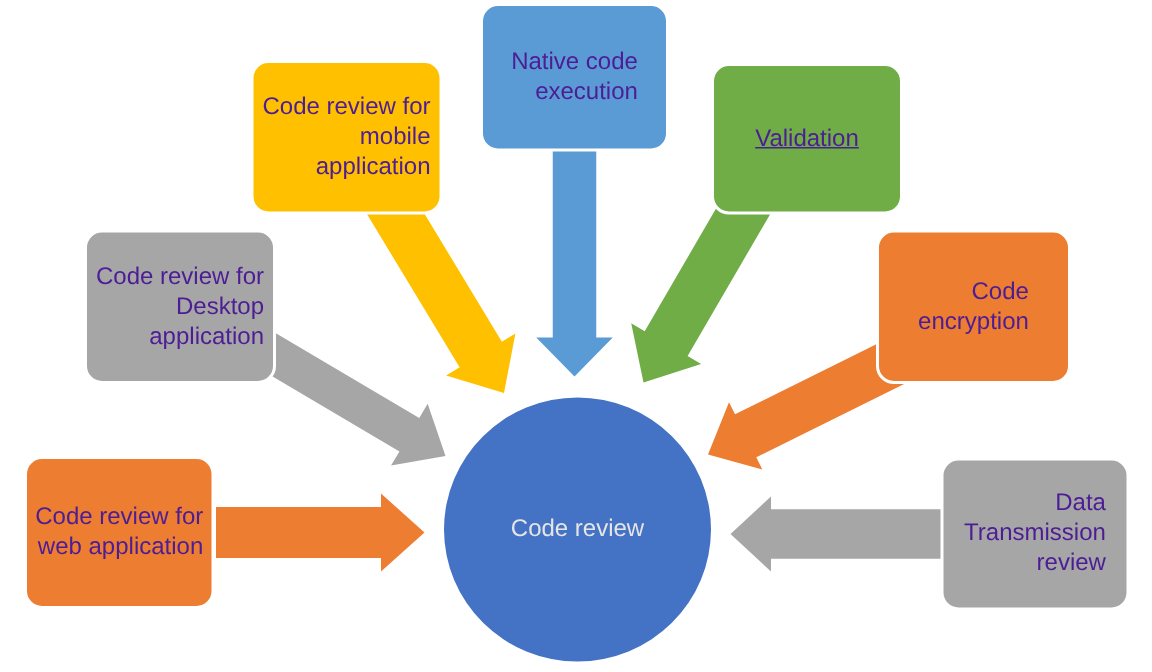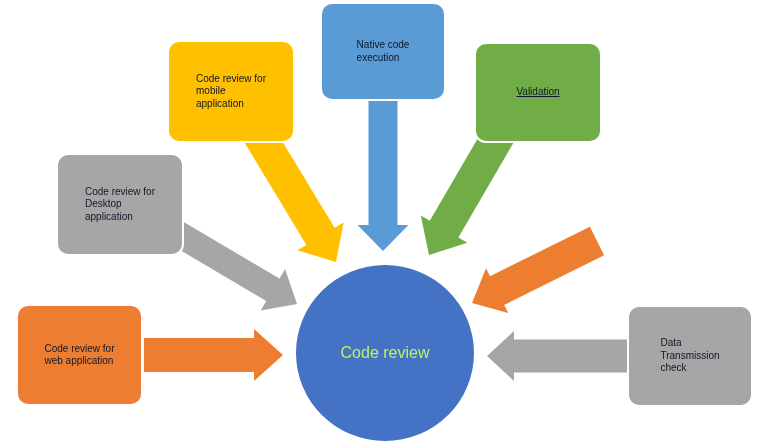--- a/index.html
+++ b/index.html
@@ -21,23 +21,23 @@
     width: 768px; height: 448px;
   }
   .node {
     position: absolute;
     box-sizing: border-box;
     border: 2px solid #ffffff;
     border-radius: 12px;
     display: flex;
     align-items: center;
     justify-content: center;
-    text-align: left;
-    color: #0f172a;
-    font-size: 10px;
+    text-align: right;
+    color: #4c1d95;
+    font-size: 16px;
     line-height: 1.25;
     padding: 4px;
   }
   .node-label {
     white-space: pre-line;
   }
   #node-mobile     { left: 167px; top: 40px;  width: 128px; height: 103px; }
   #node-native     { left: 320px; top: 2px;   width: 126px; height: 99px;  }
   #node-validation { left: 474px; top: 42px;  width: 128px; height: 101px; text-decoration: underline; }
   #node-desktop    { left: 56px;  top: 153px; width: 128px; height: 103px; }
@@ -47,21 +47,21 @@
   #center-node {
     position: absolute;
     left: 293px; top: 262px;
     width: 184px; height: 182px;
     box-sizing: border-box;
     border: 3px solid #ffffff;
     border-radius: 50%;
     display: flex;
     align-items: center;
     justify-content: center;
-    color: #bef264;
+    color: #e5e5e5;
     font-size: 16px;
   }
 </style>
 </head>
 <body>
 
 <div class="canvas">
 
   <svg id="arrow-layer" viewBox="0 0 768 448" xmlns="http://www.w3.org/2000/svg">
       <polygon points="144.0,372.0 254.0,372.0 254.0,381.0 283.0,355.0 254.0,329.0 254.0,338.0 144.0,338.0" fill="#ED7D31"></polygon>
@@ -92,24 +92,28 @@
     <span class="node-label">Code review for
 Desktop
 application</span>
   </div>
 
   <div class="node" id="node-web" style="background-color: rgb(237, 125, 49);">
     <span class="node-label">Code review for
 web application</span>
   </div>
 
+  <div class="node" id="node-encryption" style="background-color: rgb(237, 125, 49);">
+    <span class="node-label">Code
+encryption</span>
+  </div>
 
   <div class="node" id="node-data" style="background-color: rgb(166, 166, 166);">
     <span class="node-label">Data
 Transmission
-check</span>
+review</span>
   </div>
 
   <div id="center-node" style="background-color: rgb(68, 114, 196); border-color: rgb(255, 255, 255);">
     <span class="node-label">Code review</span>
   </div>
 
 </div>
 
 </body></html>

